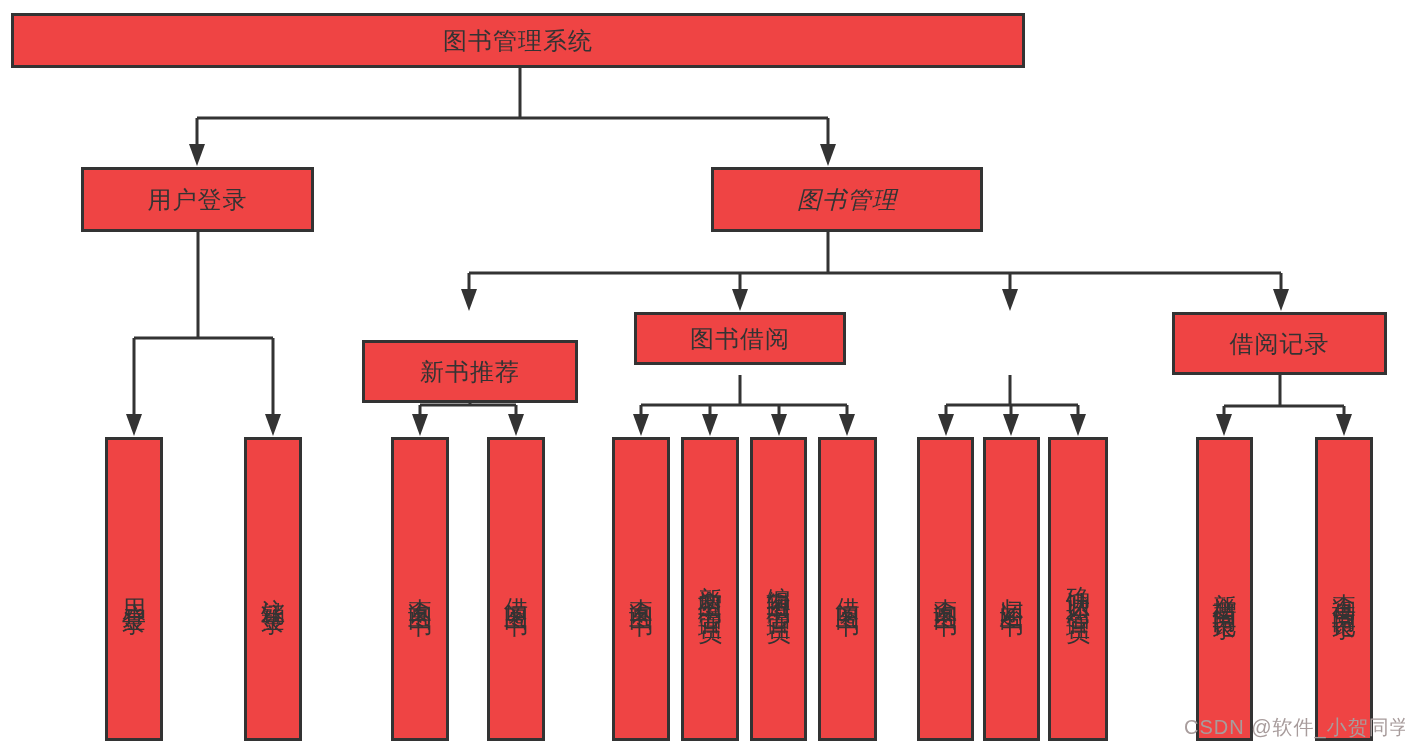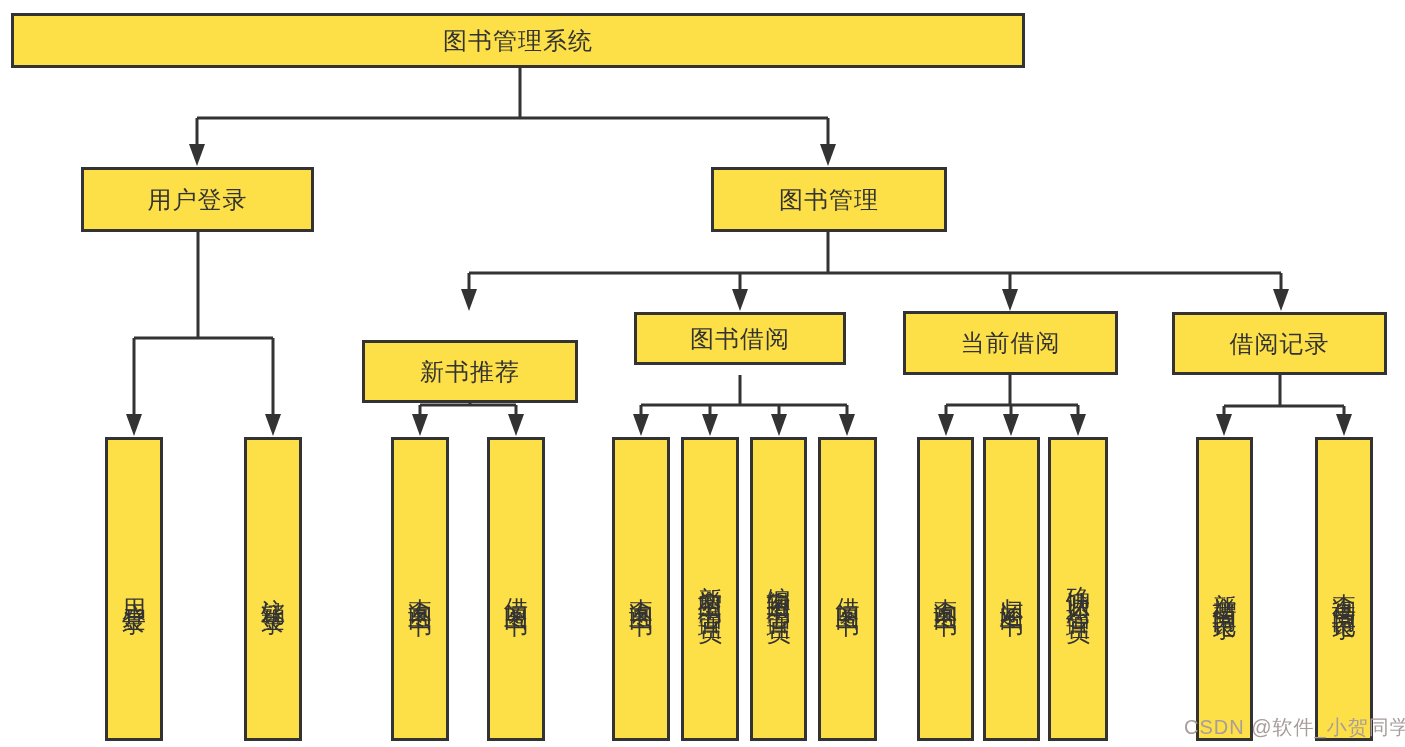--- a/index.html
+++ b/index.html
@@ -12,21 +12,21 @@
     overflow: hidden;
   }
   .wires {
     position: absolute;
     left: 0; top: 0;
     width: 1405px; height: 747px;
   }
   .node {
     position: absolute;
     box-sizing: border-box;
-    background: #fde047;
+    background: #ef4444;
     border: 3px solid #333333;
     color: #333333;
     display: flex;
     align-items: center;
     justify-content: center;
     text-align: center;
   }
   .hbox {
     font-size: 24px;
     letter-spacing: 1px;
@@ -85,25 +85,24 @@
       <polygon points="1003,414 1019,414 1011,436"></polygon>
       <polygon points="1070,414 1086,414 1078,436"></polygon>
       <polygon points="1216,414 1232,414 1224,436"></polygon>
       <polygon points="1336,414 1352,414 1344,436"></polygon>
     </g>
   </svg>
 
   <div class="node hbox" style="left:11px; top:13px; width:1014px; height:55px;">图书管理系统</div>
 
   <div class="node hbox" style="left:81px; top:167px; width:233px; height:65px;">用户登录</div>
-  <div class="node hbox" style="left:711px; top:167px; width:236px; height:65px;">图书管理</div>
+  <div class="node hbox" style="left:711px; top:167px; width:272px; height:65px;font-style:italic;">图书管理</div>
 
   <div class="node hbox" style="left:362px; top:312px; width:216px; height:63px;margin-top:28px;">新书推荐</div>
   <div class="node hbox" style="left:634px; top:312px; width:212px; height:53px;">图书借阅</div>
-  <div class="node hbox" style="left:903px; top:311px; width:215px; height:64px;">当前借阅</div>
   <div class="node hbox" style="left:1172px; top:312px; width:215px; height:63px;">借阅记录</div>
 
   <div class="node vbox" style="left:105px; top:437px; width:58px; height:304px;">用户登录</div>
   <div class="node vbox" style="left:244px; top:437px; width:58px; height:304px;">注销登录</div>
 
   <div class="node vbox" style="left:391px; top:437px; width:58px; height:304px;">查询图书</div>
   <div class="node vbox" style="left:487px; top:437px; width:58px; height:304px;">借阅图书</div>
 
   <div class="node vbox" style="left:612px; top:437px; width:58px; height:304px;">查询图书</div>
   <div class="node vbox" style="left:681px; top:437px; width:58px; height:304px;">新增图书（管理员）</div>

